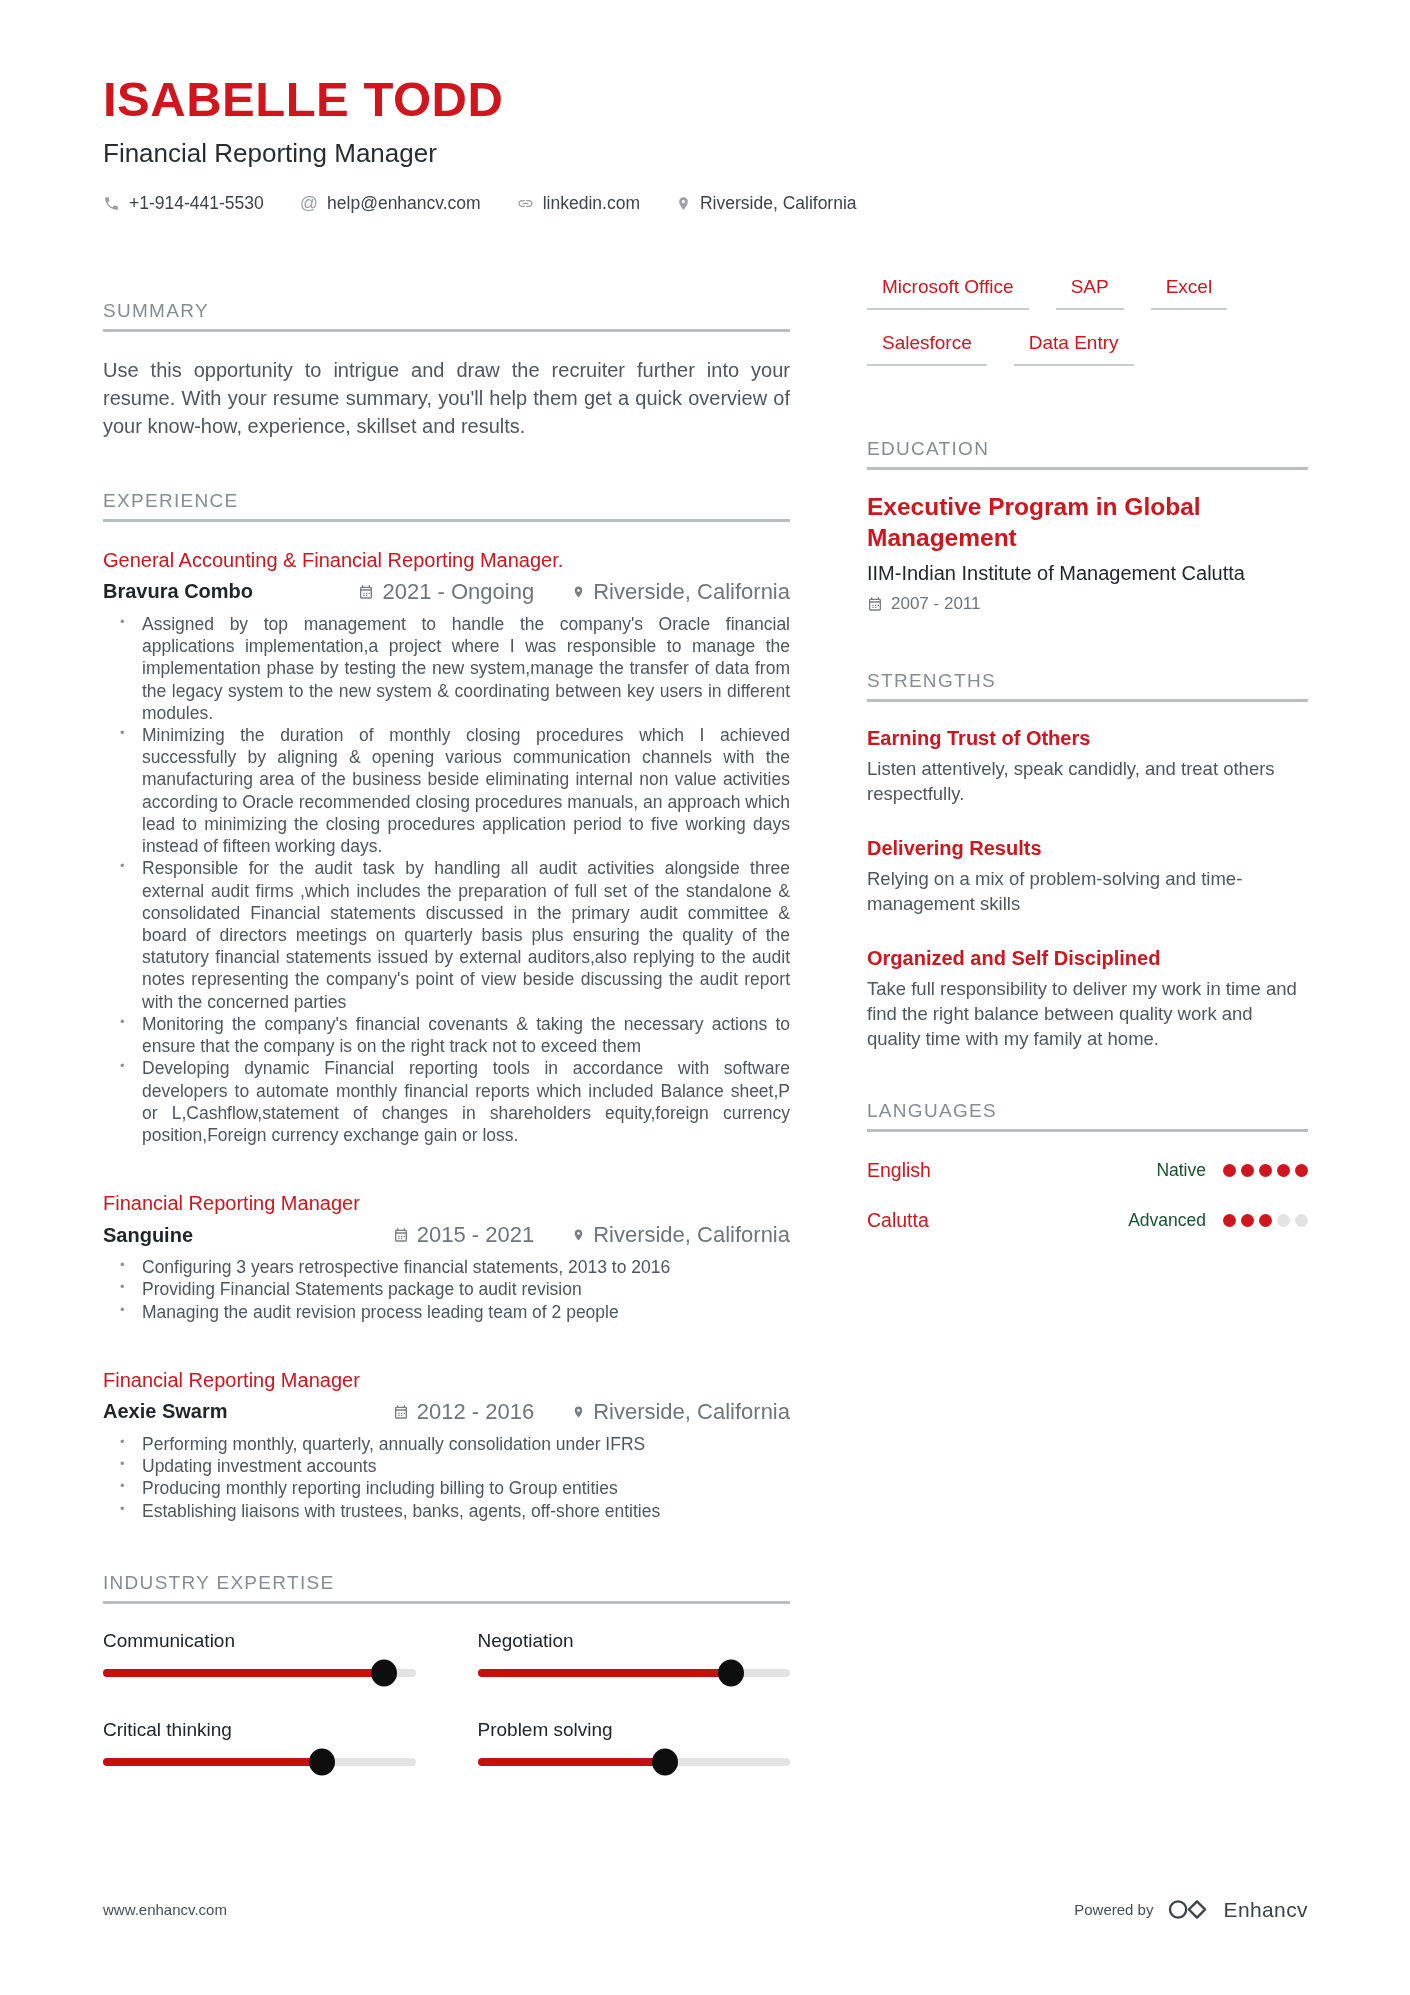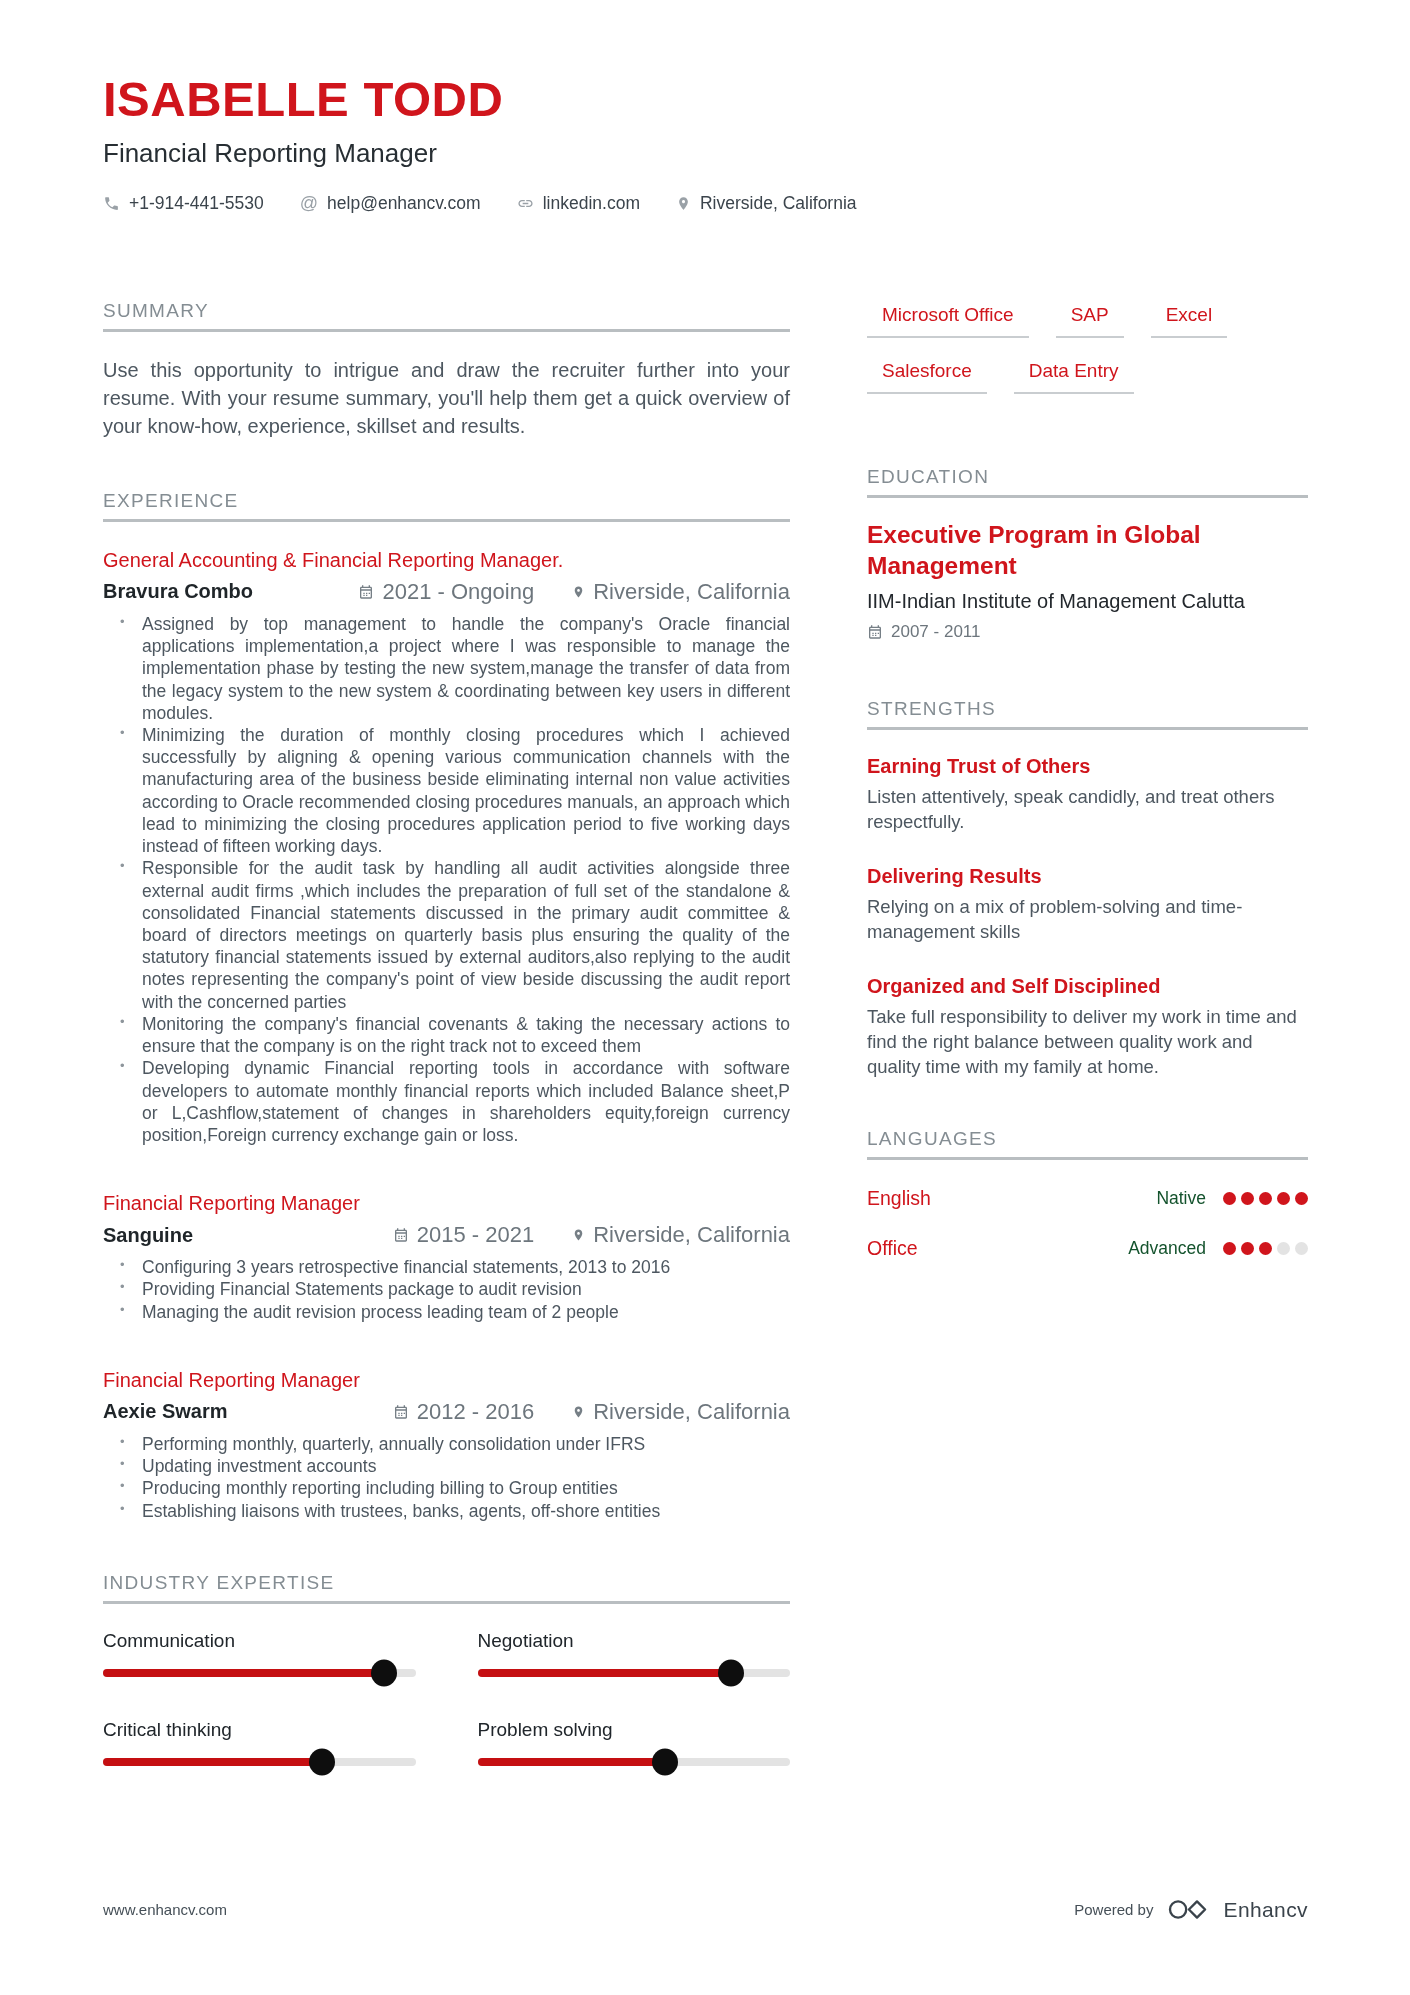--- a/index.html
+++ b/index.html
@@ -51,21 +51,21 @@
   ul.bullets li::before{content:"•";position:absolute;left:17px;top:1px;font-size:13px;color:#8d959b;}
   
   .exp-grid{display:grid;grid-template-columns:1fr 1fr;column-gap:62px;row-gap:42px;margin-top:26px;}
   .exp-label{font-size:19px;color:#20262b;}
   .slider{margin-top:17px;}
   .track{position:relative;height:8px;border-radius:4px;background:var(--dot-empty);}
   .track-fill{position:absolute;left:0;top:0;height:8px;border-radius:4px;background:var(--slider-fill);}
   .knob{position:absolute;top:50%;width:26px;height:27px;border-radius:50%;background:#0e0e0e;
         transform:translate(-50%,-50%);}
   
-  .skill-wrap{display:flex;flex-wrap:wrap;column-gap:27px;row-gap:22px;margin-top:44px;align-items:flex-end;}
+  .skill-wrap{display:flex;flex-wrap:wrap;column-gap:27px;row-gap:22px;margin-top:16px;align-items:flex-end;}
   .skill-chip{font-size:19px;color:var(--accent);padding:0 15px 10px 15px;border-bottom:2px solid #c9cdd0;}
   
   .edu-gap{margin-top:72px;}
   .degree{font-size:24.5px;font-weight:600;color:var(--accent);line-height:1.25;margin-top:22px;}
   .school{font-size:20px;color:#23282d;margin-top:9px;}
   .edu-date{display:flex;align-items:center;gap:8px;font-size:17px;color:var(--ink-meta);margin-top:9px;}
   .edu-date .ic{display:inline-flex;color:#767f86;}
   
   .str-gap{margin-top:56px;}
   .strength{margin-top:25px;}
@@ -323,21 +323,21 @@
             <span class="lang-level">Native</span>
             <span class="dots">
                 <span class="dot filled"></span>
                 <span class="dot filled"></span>
                 <span class="dot filled"></span>
                 <span class="dot filled"></span>
                 <span class="dot filled"></span>
               </span>
           </div>
           <div class="lang-row">
-            <span class="lang-name">Office</span>
+            <span class="lang-name">Calutta</span>
             <span class="lang-level">Advanced</span>
             <span class="dots">
                 <span class="dot filled"></span>
                 <span class="dot filled"></span>
                 <span class="dot filled"></span>
                 <span class="dot"></span>
                 <span class="dot"></span>
               </span>
           </div>
         </div>

